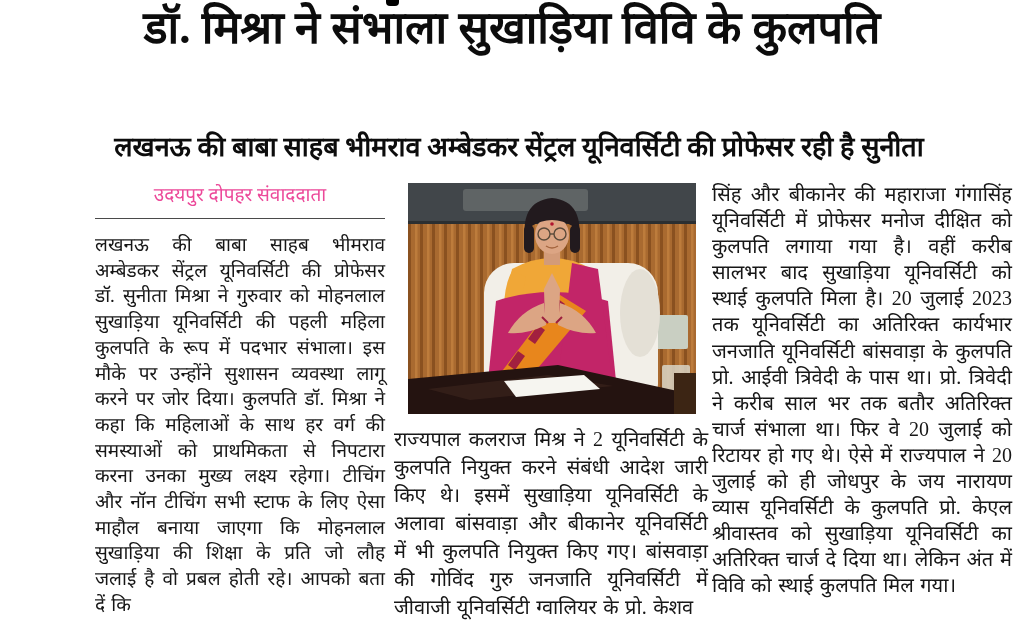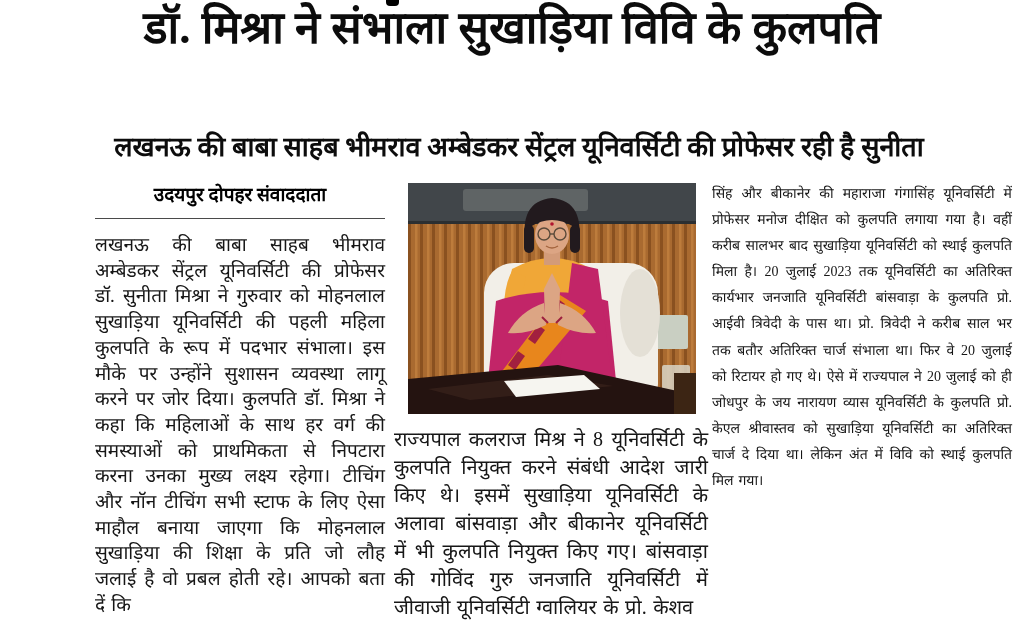--- a/index.html
+++ b/index.html
@@ -28,40 +28,40 @@
     text-align: center; font-weight: 700; font-size: 27px; line-height: 46px;
     color: #0c0c0c; white-space: nowrap;
   }
 
   .col { position: absolute; }
   .col-left  { left: 95px;  top: 183px; width: 290px; }
   .col-middle{ left: 394px; top: 183px; width: 314px; }
   .col-right { left: 712px; top: 181px; width: 300px; }
 
   .byline {
-    text-align: center; font-weight: 700; font-size: 19px; line-height: 24px;
-    color: #000000;
+    text-align: center; font-weight: 400; font-size: 19px; line-height: 24px;
+    color: #ec4899;
   }
   .byline-rule { border: 0; border-top: 1.5px solid #4a4a4a; margin: 11px 0 13px 0; }
 
   .body-text {
     margin: 0; font-size: 19px; line-height: 25.7px;
     text-align: justify; text-justify: inter-word; word-spacing: 1.5px;
     color: #161616;
   }
   .lead-word { font-weight: 400; }
 
   .photo {
     margin: 0 0 0 14px; width: 288px; height: 231px; display: block;
     overflow: hidden; background: #a96a30;
   }
   .photo svg { display: block; }
 
   .body-text.mid { margin-top: 11px; font-size: 20px; line-height: 28px; }
-  .body-text.rgt { font-size: 14px; line-height: 26.1px; }
+  .body-text.rgt { font-size: 20px; line-height: 26.1px; }
 </style>
 </head>
 <body>
 
 <div class="page">
 
   <div class="top-speck"></div>
 
   <h1 class="headline">
     <span class="hl-line">डॉ. मिश्रा ने संभाला सुखाड़िया विवि के कुलपति</span>
@@ -133,20 +133,20 @@
           <circle cx="144" cy="41" r="1.8" fill="#b1132f"></circle>
           <path d="M138,63 Q144,67 150,63" stroke="#a4643e" stroke-width="1.4" fill="none"></path>
         </g>
 
         <path d="M0,196 L150,182 L288,212 L288,231 L0,231 Z" fill="#241310"></path>
         <path d="M20,206 L140,192 L205,203 L62,217 Z" fill="#3a241c" opacity="0.7"></path>
         <path d="M96,198 L176,192 L192,206 L108,214 Z" fill="#f6f5f0"></path>
         <rect x="266" y="190" width="22" height="41" fill="#3c2514"></rect>
       </svg>
     </figure>
-    <p class="body-text mid">राज्यपाल कलराज मिश्र ने 8 यूनिवर्सिटी के कुलपति नियुक्त करने संबंधी आदेश जारी किए थे। इसमें सुखाड़िया यूनिवर्सिटी के अलावा बांसवाड़ा और बीकानेर यूनिवर्सिटी में भी कुलपति नियुक्त किए गए। बांसवाड़ा की गोविंद गुरु जनजाति यूनिवर्सिटी में जीवाजी यूनिवर्सिटी ग्वालियर के प्रो. केशव</p>
+    <p class="body-text mid">राज्यपाल कलराज मिश्र ने 2 यूनिवर्सिटी के कुलपति नियुक्त करने संबंधी आदेश जारी किए थे। इसमें सुखाड़िया यूनिवर्सिटी के अलावा बांसवाड़ा और बीकानेर यूनिवर्सिटी में भी कुलपति नियुक्त किए गए। बांसवाड़ा की गोविंद गुरु जनजाति यूनिवर्सिटी में जीवाजी यूनिवर्सिटी ग्वालियर के प्रो. केशव</p>
   </div>
 
   <div class="col col-right">
     <p class="body-text rgt">सिंह और बीकानेर की महाराजा गंगासिंह यूनिवर्सिटी में प्रोफेसर मनोज दीक्षित को कुलपति लगाया गया है। वहीं करीब सालभर बाद सुखाड़िया यूनिवर्सिटी को स्थाई कुलपति मिला है। 20 जुलाई 2023 तक यूनिवर्सिटी का अतिरिक्त कार्यभार जनजाति यूनिवर्सिटी बांसवाड़ा के कुलपति प्रो. आईवी त्रिवेदी के पास था। प्रो. त्रिवेदी ने करीब साल भर तक बतौर अतिरिक्त चार्ज संभाला था। फिर वे 20 जुलाई को रिटायर हो गए थे। ऐसे में राज्यपाल ने 20 जुलाई को ही जोधपुर के जय नारायण व्यास यूनिवर्सिटी के कुलपति प्रो. केएल श्रीवास्तव को सुखाड़िया यूनिवर्सिटी का अतिरिक्त चार्ज दे दिया था। लेकिन अंत में विवि को स्थाई कुलपति मिल गया।</p>
   </div>
 
 </div>
 
 </body></html>

